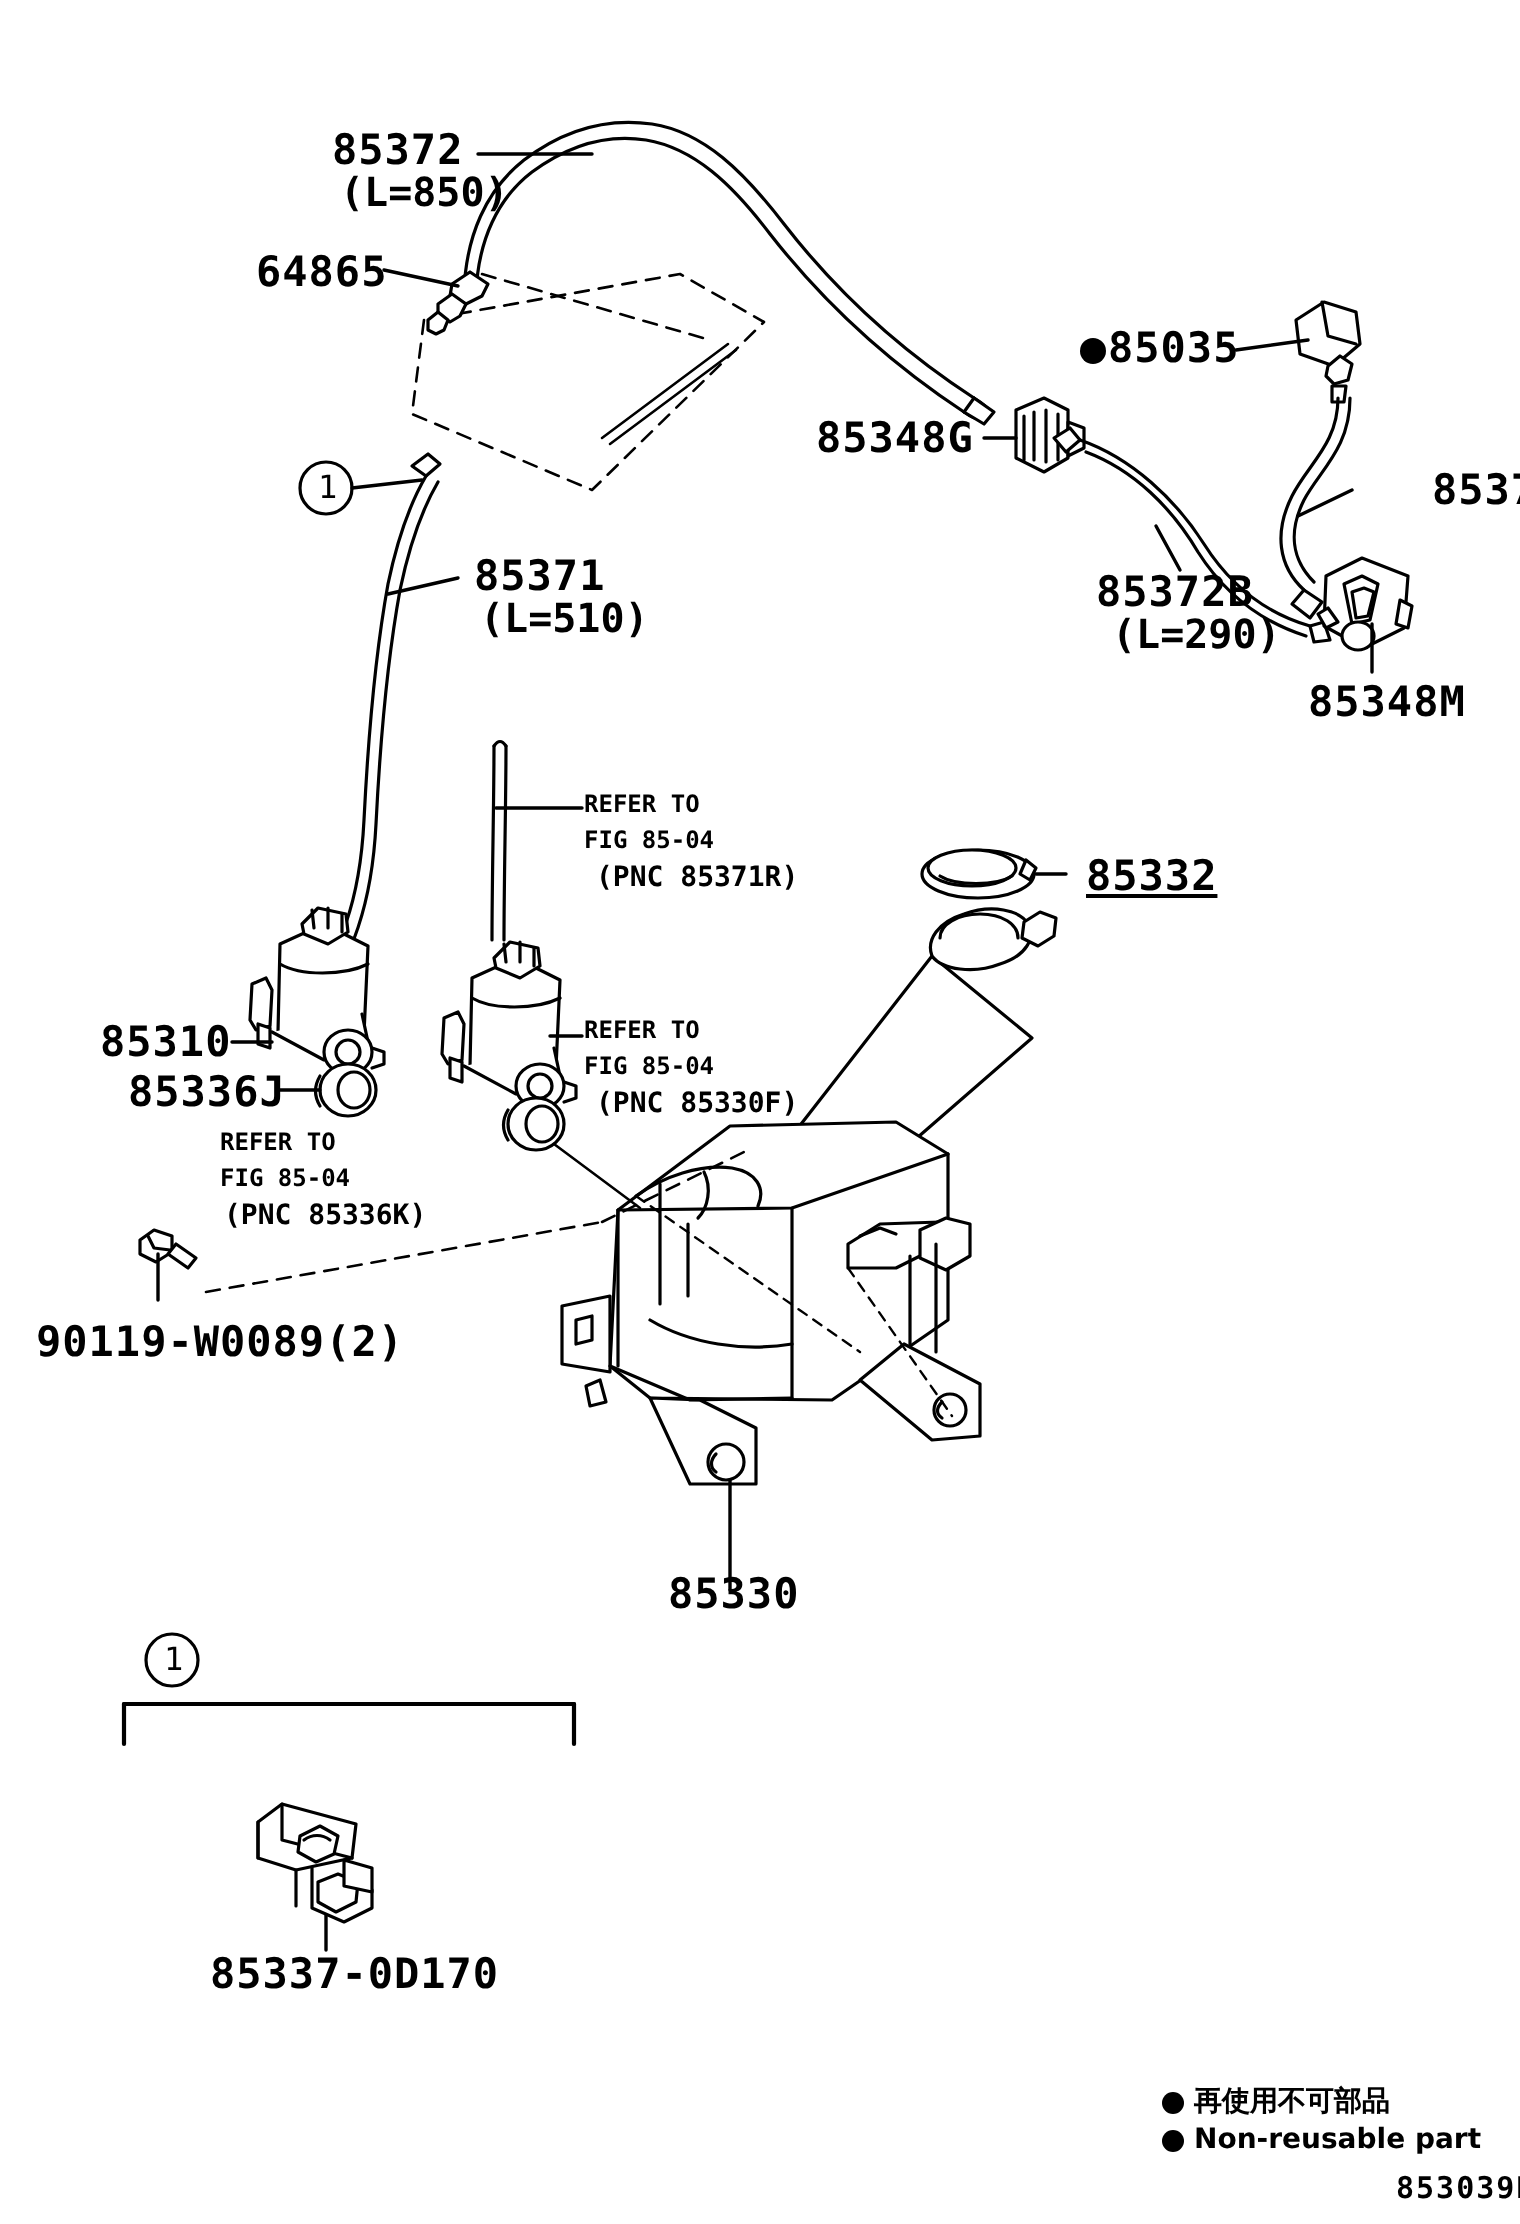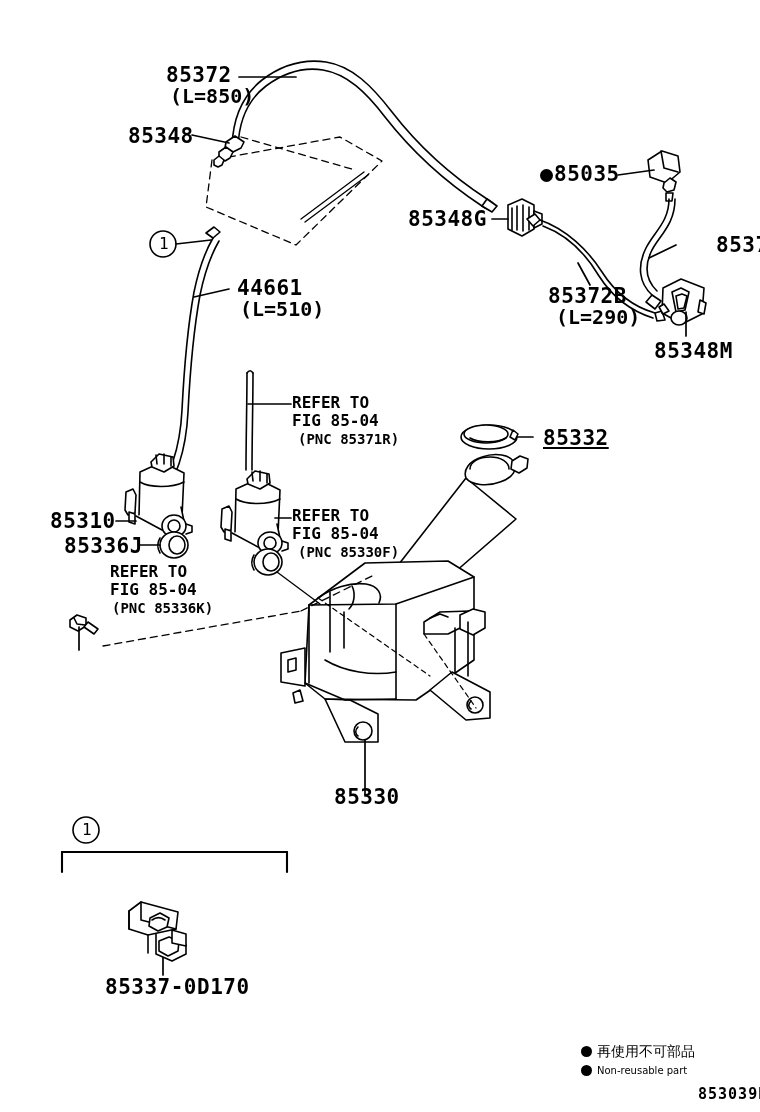--- a/index.html
+++ b/index.html
@@ -11,28 +11,28 @@
   }
   #sheet{position:absolute;inset:0;width:685px;height:1112px;}
   svg.art{position:absolute;left:0;top:0;width:760px;height:1112px;}
   .lbl{
     position:absolute;white-space:pre;
     font-family:"DejaVu Sans Mono","Liberation Mono",monospace;
     font-weight:bold;letter-spacing:.5px;color:#000;
   }
   .lbl.pn{font-size:21px;line-height:22px;}
   .lbl.sub{font-size:20px;line-height:16px;letter-spacing:0px;}
-  .lbl.refer{font-size:16px;line-height:19px;font-weight:bold;letter-spacing:0px;}
+  .lbl.refer{font-size:12px;line-height:19px;font-weight:bold;letter-spacing:0px;}
   .lbl.pnc{font-size:14px;line-height:17px;letter-spacing:0px;}
   .lbl.dwg{font-size:15px;font-weight:bold;letter-spacing:1px;}
   .legend{position:absolute;font-size:13px;line-height:19px;font-weight:normal;}
-  .legend .row{display:flex;align-items:center;gap:5px;white-space:nowrap;}
+  .legend .row{display:flex;align-items:center;gap:5px;white-space:nowrap;font-weight:bold;}
   .dot{display:inline-block;width:11px;height:11px;border-radius:50%;background:#000;flex:none;}
   .legend .jp{font-family:"DejaVu Sans","Liberation Sans",sans-serif;font-size:14px;}
-  .legend .en{font-family:"DejaVu Sans","Liberation Sans",sans-serif;font-size:10px;text-align:right;}
+  .legend .en{font-family:"DejaVu Sans","Liberation Sans",sans-serif;font-size:14px;text-align:right;}
   .bulletpn{display:inline-block;width:13px;height:13px;border-radius:50%;background:#000;
             vertical-align:-1px;margin-right:1px;}
 </style>
 </head>
 <body>
 
 <div id="sheet">
 
   <svg class="art" viewBox="0 0 760 1112" xmlns="http://www.w3.org/2000/svg">
     <g fill="none" stroke="#000" stroke-width="1.6" stroke-linecap="round" stroke-linejoin="round">
@@ -247,53 +247,54 @@
         <path d="M172 930 l14 4 l0 12 l-14 -3 z" fill="#fff"></path>
         <path d="M148 935 l0 18"></path>
       </g>
 
     </g>
   </svg>
 
   <div class="lbl pn" style="left:166px;top:64px;">85372</div>
   <div class="lbl sub" style="left:170px;top:88px;">(L=850)</div>
 
-  <div class="lbl pn" style="left:128px;top:125px;">85348</div>
+  <div class="lbl pn" style="left:128px;top:125px;">64865</div>
 
   <div class="lbl pn" style="left:540px;top:163px;"><span class="bulletpn"></span><span>85035</span></div>
 
   <div class="lbl pn" style="left:408px;top:208px;">85348G</div>
 
   <div class="lbl pn" style="left:548px;top:285px;">85372B</div>
   <div class="lbl sub" style="left:556px;top:309px;">(L=290)</div>
 
   <div class="lbl pn" style="left:716px;top:234px;">85373</div>
 
   <div class="lbl pn" style="left:654px;top:340px;">85348M</div>
 
-  <div class="lbl pn" style="left:237px;top:277px;">44661</div>
+  <div class="lbl pn" style="left:237px;top:277px;">85371</div>
   <div class="lbl sub" style="left:240px;top:301px;">(L=510)</div>
 
   <div class="lbl refer" style="left:292px;top:393px;"><span>REFER TO</span></div>
   <div class="lbl refer" style="left:292px;top:411px;"><span>FIG 85-04</span></div>
   <div class="lbl pnc" style="left:298px;top:431px;"><span>(PNC 85371R)</span></div>
 
   <div class="lbl pn" style="left:50px;top:510px;">85310</div>
   <div class="lbl pn" style="left:64px;top:535px;">85336J</div>
 
   <div class="lbl refer" style="left:292px;top:506px;"><span>REFER TO</span></div>
   <div class="lbl refer" style="left:292px;top:524px;"><span>FIG 85-04</span></div>
   <div class="lbl pnc" style="left:298px;top:544px;"><span>(PNC 85330F)</span></div>
 
   <div class="lbl refer" style="left:110px;top:562px;"><span>REFER TO</span></div>
   <div class="lbl refer" style="left:110px;top:580px;"><span>FIG 85-04</span></div>
   <div class="lbl pnc" style="left:112px;top:600px;"><span>(PNC 85336K)</span></div>
 
   <div class="lbl pn" style="left:543px;top:427px;text-decoration:underline;">85332</div>
 
+  <div class="lbl pn" style="left:18px;top:660px;">90119-W0089(2)</div>
 
   <div class="lbl pn" style="left:334px;top:786px;">85330</div>
 
   <div class="lbl pn" style="left:105px;top:976px;">85337-0D170</div>
 
   <div class="lbl" style="left:159px;top:234px;font-size:16px;font-weight:normal;">1</div>
   <div class="lbl" style="left:82px;top:820px;font-size:16px;font-weight:normal;">1</div>
 
   <div class="legend" style="left:581px;top:1042px;">
     <div class="row">

